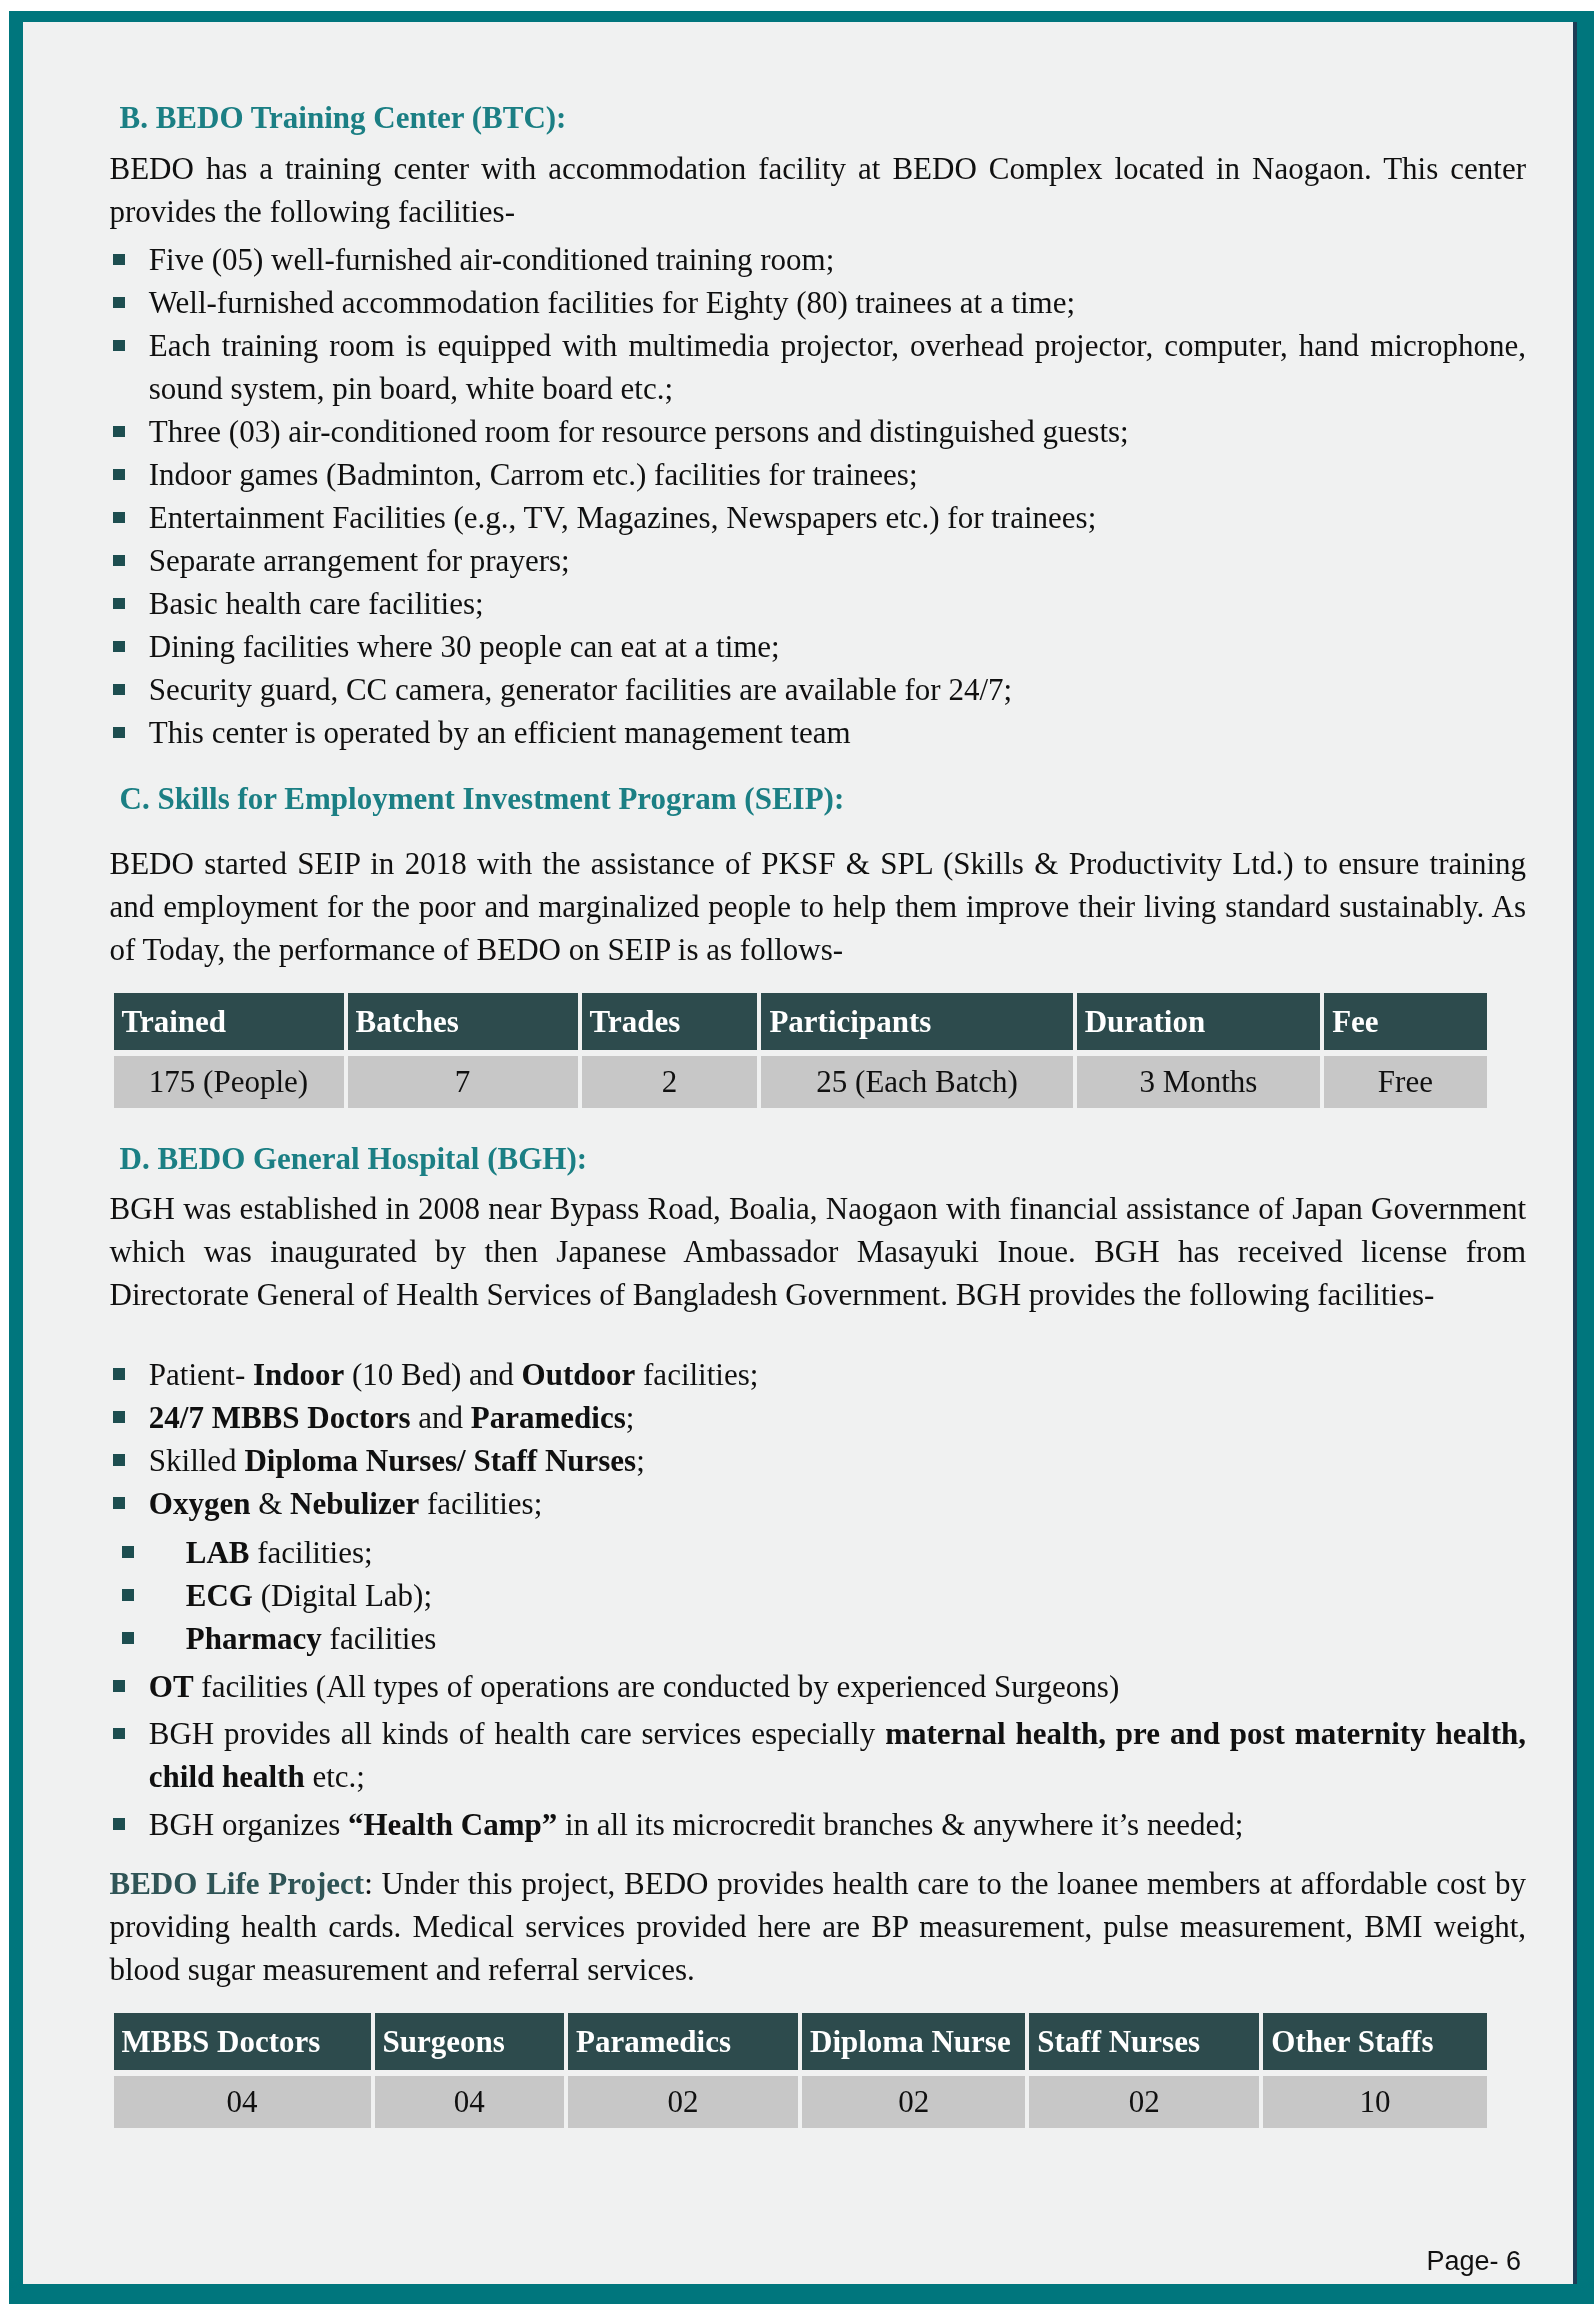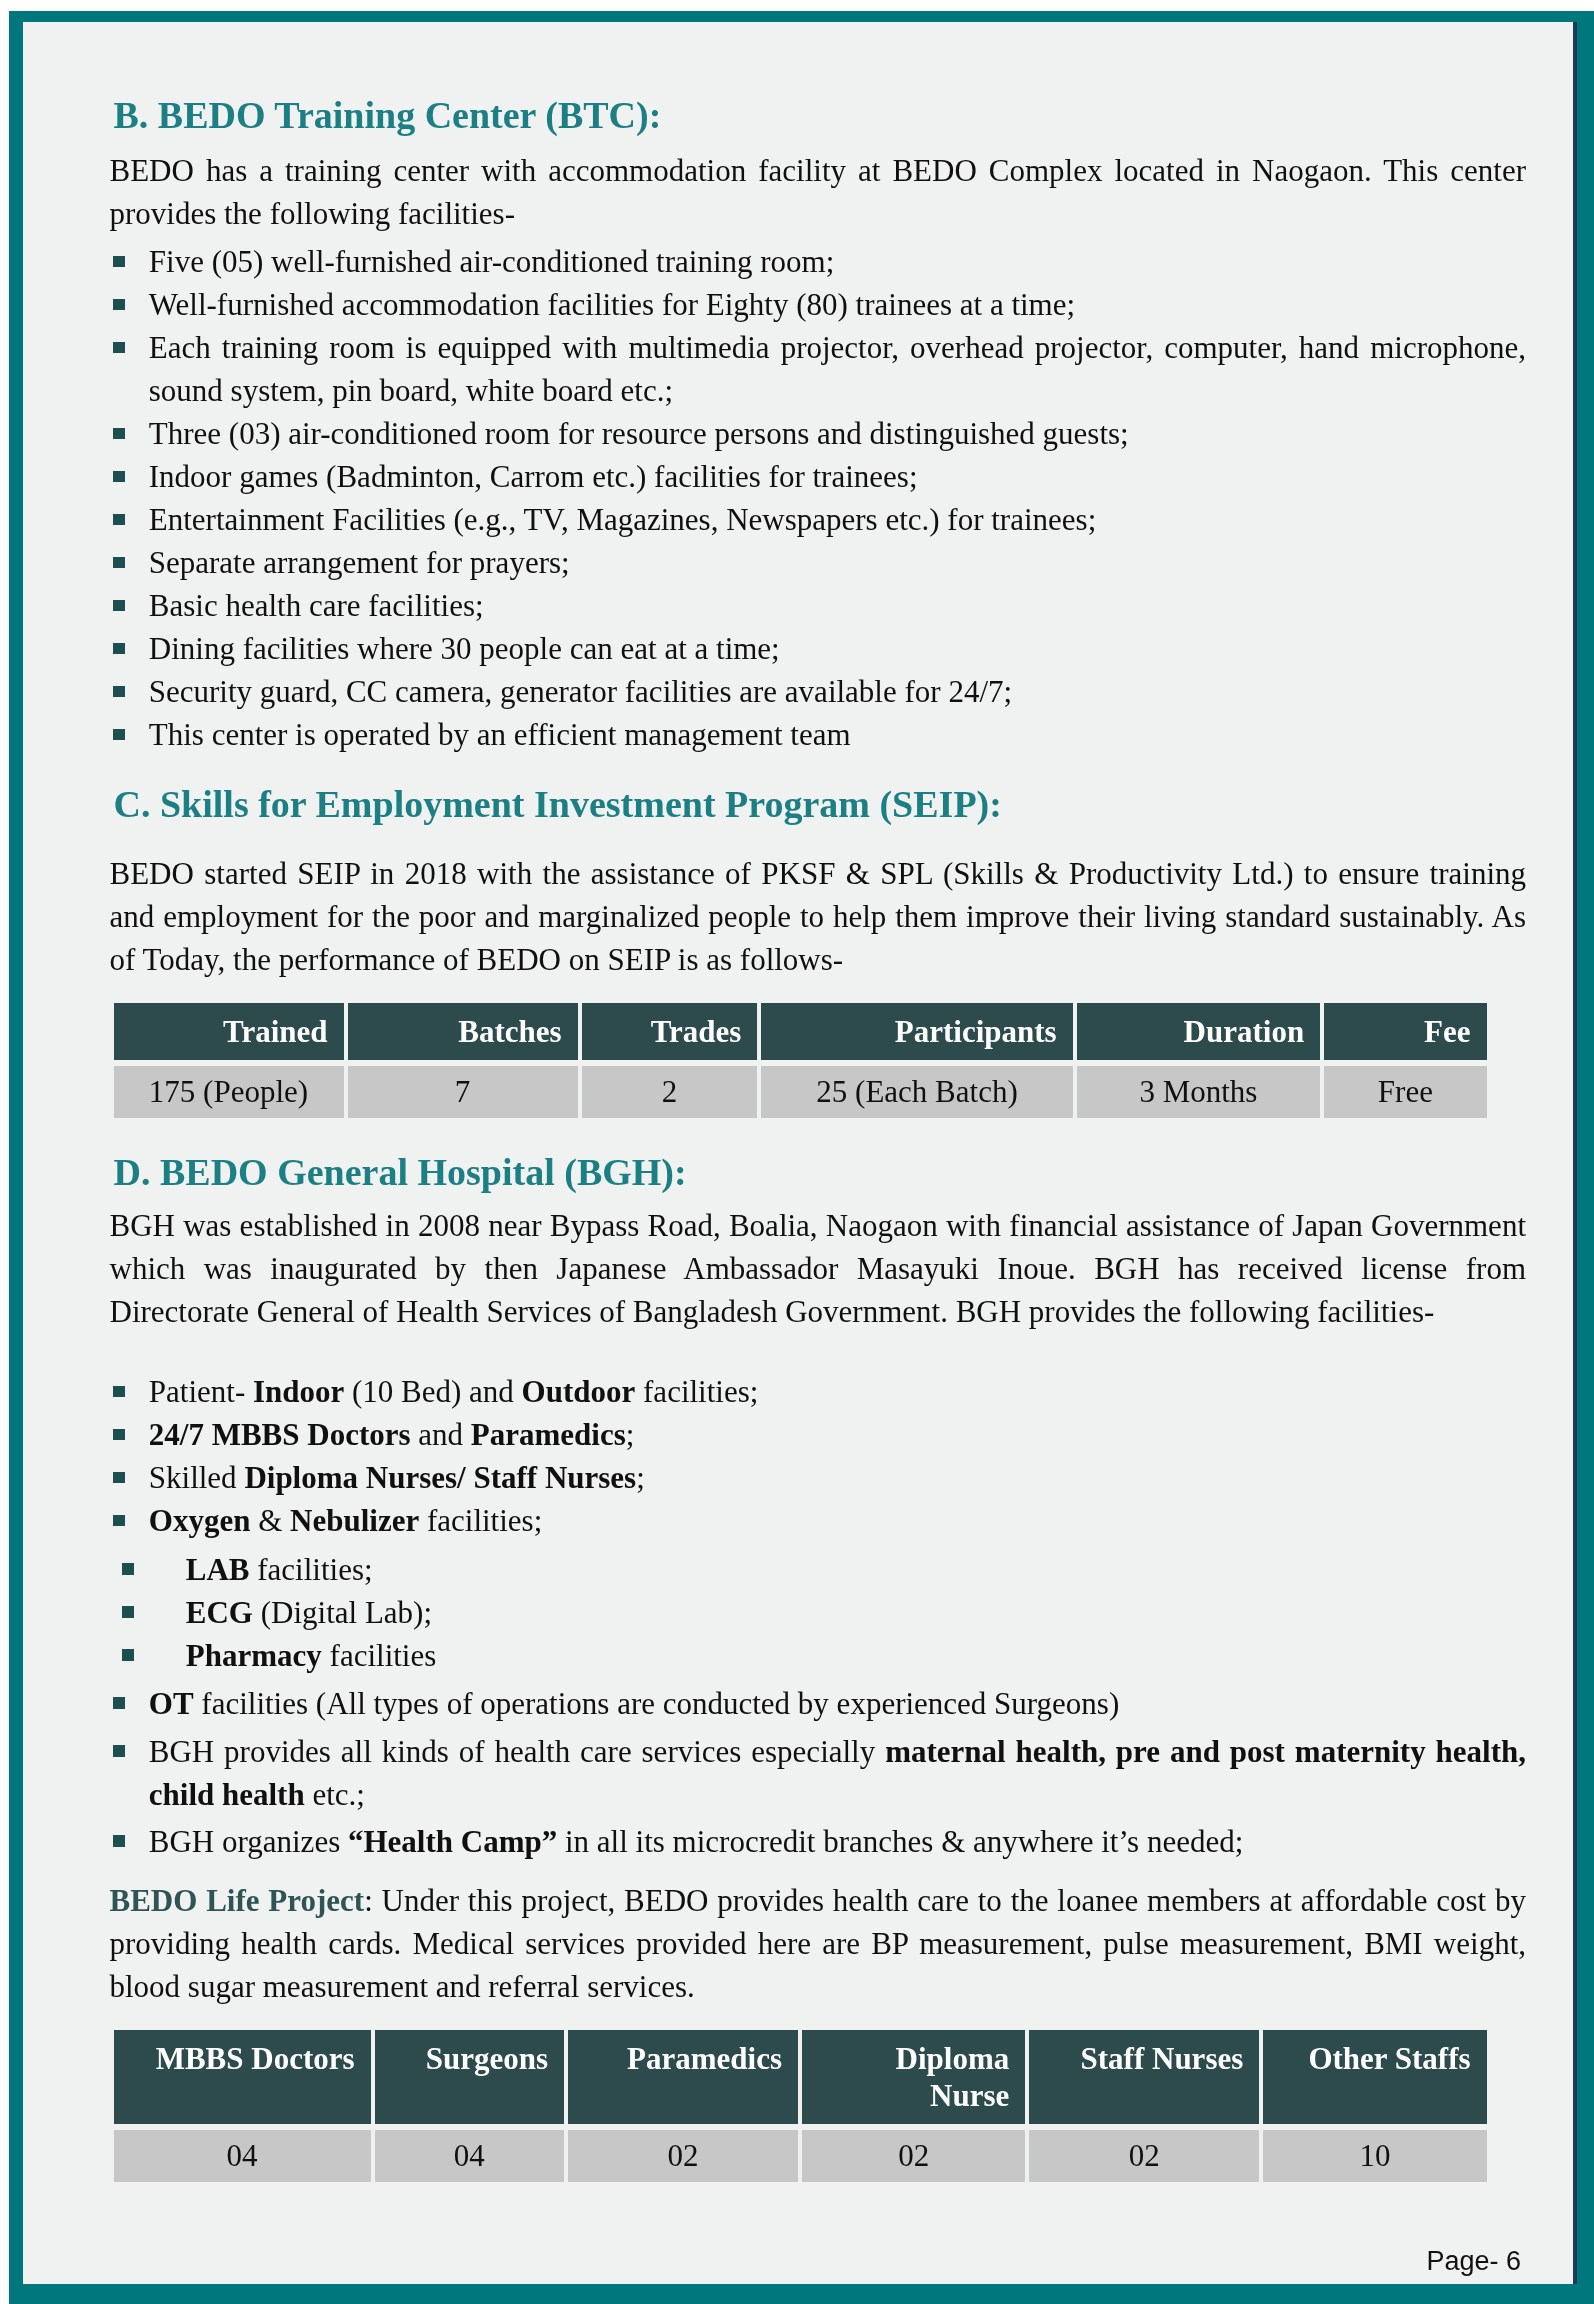--- a/index.html
+++ b/index.html
@@ -13,22 +13,22 @@
     background:#00767D;
   }
   .content {
     position:absolute; left:13.5px; top:11.7px; right:18px; bottom:20px;
     background:#F0F1F1; border-right:4.5px solid #1E3C55;
     overflow:hidden;
   }
   .inner { padding:68px 47px 0 87px; }
 
   .heading {
-    color:#1B7F84; font-weight:bold; font-size:38px; line-height:1.15;
-    margin:4px;
+    color:#1B7F84; font-weight:bold; font-size:31px; line-height:1.15;
+    margin:10px;
   }
   .heading-c { margin-top:27px; }
   .heading-d { margin-top:27px; }
 
   .para {
     font-size:31px; line-height:43px; text-align:justify; margin:0;
   }
   .intro-b { margin-top:10.8px; }
   .intro-c { margin-top:25px; }
   .outro-c { margin-top:32px; }
@@ -49,21 +49,21 @@
   .col-left  { flex:0 0 56%; }
   .col-right { flex:1; }
   .col-right .bullet-sq { margin-right:52px; margin-left:12.6px; }
 
   table.data-table {
     border-collapse:separate; border-spacing:4.5px 6.3px;
     width:97.5%; margin-top:16px;
   }
   table.data-table th {
     background:#2D4B4D; color:#ffffff; font-size:31px; font-weight:bold;
-    padding:10px 16px; text-align:right; vertical-align:top; line-height:1.2;
+    padding:10px 8px; text-align:left; vertical-align:top; line-height:1.2;
   }
   table.data-table td {
     background:#C7C7C7; color:#101010; font-size:31px;
     padding:8px 21px; text-align:center;
   }
   .seip-table  th:nth-child(1){width:17%} .seip-table  th:nth-child(2){width:17%}
   .seip-table  th:nth-child(3){width:13%} .seip-table  th:nth-child(4){width:23%}
   .seip-table  th:nth-child(5){width:18%} .seip-table  th:nth-child(6){width:12%}
   .staff-table th:nth-child(1){width:19%} .staff-table th:nth-child(2){width:14%}
   .staff-table th:nth-child(3){width:17%} .staff-table th:nth-child(4){width:16.5%}

